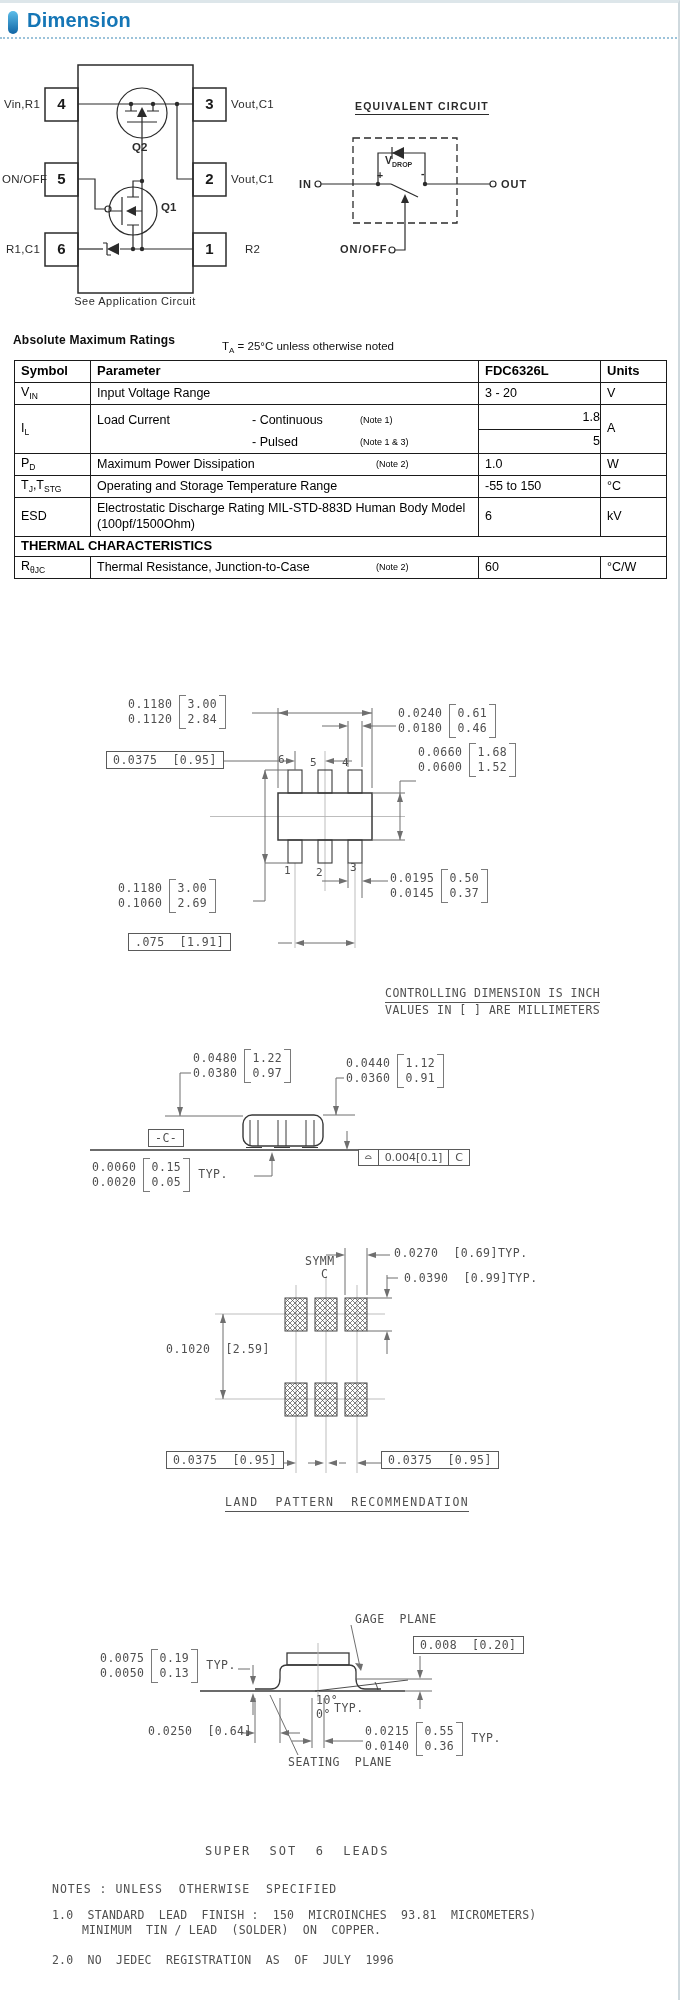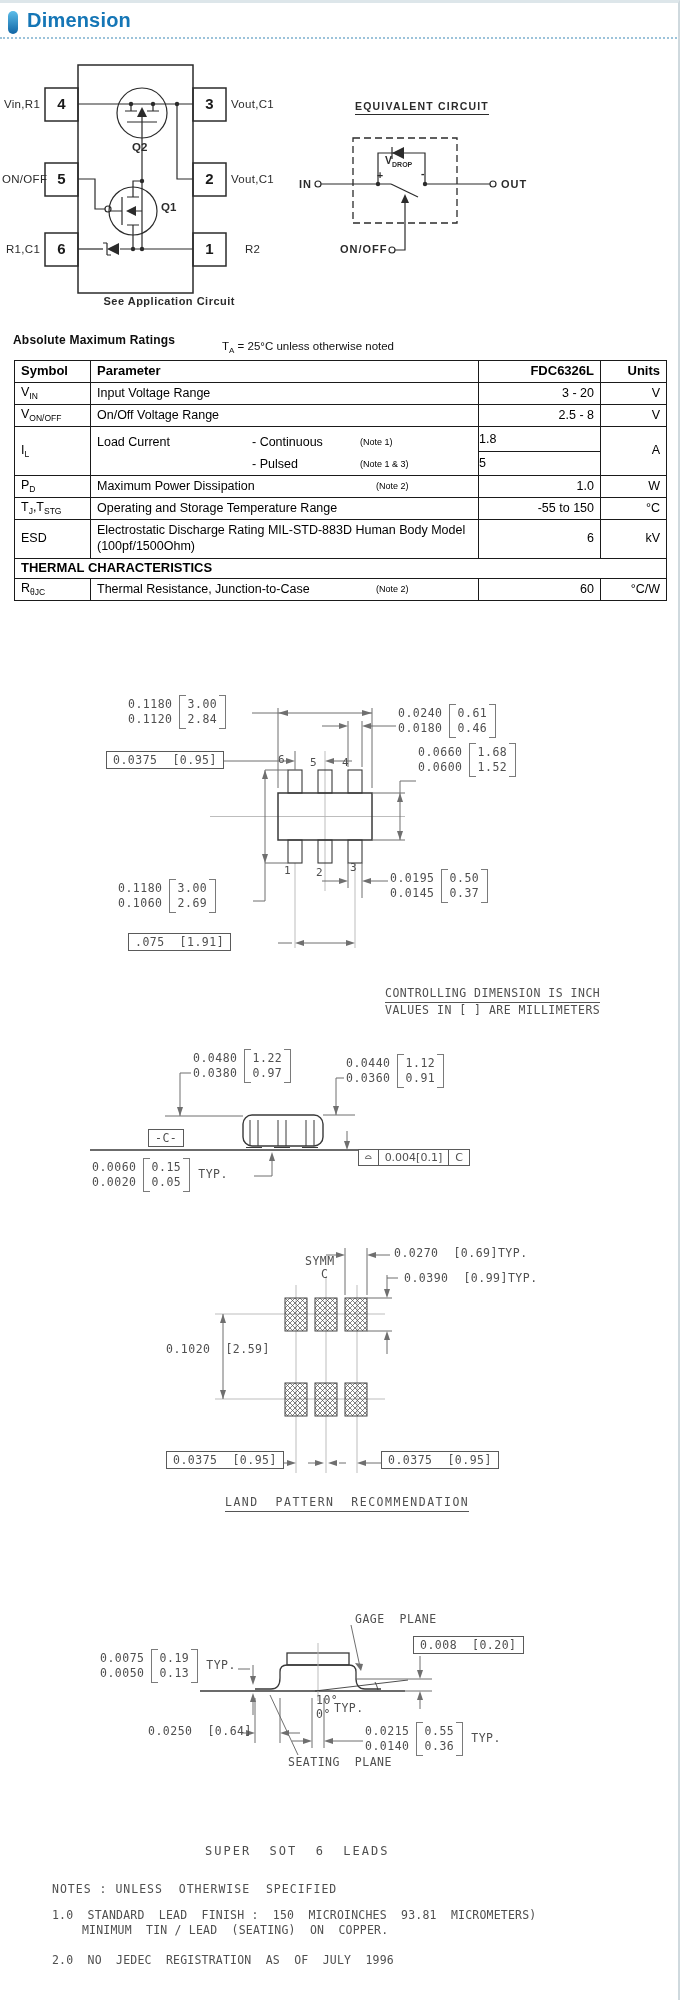--- a/index.html
+++ b/index.html
@@ -8,40 +8,40 @@
   border-top:3px solid #dde6ea;border-right:2px solid #cfd9de;font-family:"Liberation Sans",sans-serif}
 .abs{position:absolute}
 
 .hdr-icon{width:10px;height:23px;border-radius:5px;background:linear-gradient(180deg,#5cbde9,#1065a5)}
 .hdr-title{font-size:20px;font-weight:bold;color:#1576b6;letter-spacing:0.2px}
 .dotted{border-top:2px dotted #9cc3da;width:680px;height:0}
 
 .plabel{font-size:11.5px;font-weight:normal;color:#2b2b2b;letter-spacing:0.3px}
 .pnum{width:33px;text-align:center;font-size:15px;font-weight:bold;color:#1a1a1a}
 .qlabel{font-size:11.5px;font-weight:bold;color:#2b2b2b}
-.caption{font-size:11px;font-weight:bold;color:#2b2b2b;letter-spacing:0.5px;text-align:right}
+.caption{font-size:11px;font-weight:normal;color:#2b2b2b;letter-spacing:0.5px;text-align:center}
 .eqtitle{font-size:10.5px;font-weight:bold;color:#2b2b2b;letter-spacing:1.2px;border-bottom:1.5px solid #2b2b2b;padding-bottom:2px}
 .eqlab{font-size:11px;font-weight:bold;color:#2b2b2b;letter-spacing:1px}
 .vdrop{font-size:10.5px;font-weight:bold;color:#2b2b2b}
 .vdrop sub{font-size:7px}
 
 .sec-title{font-size:12px;font-weight:bold;color:#0d0d0d;letter-spacing:0.2px}
 .amr-cond{font-size:11.5px;color:#111}
 .amr-cond sub{font-size:8px}
 .amr{border-collapse:collapse;width:652px;font-size:12.5px;color:#000;table-layout:fixed}
 .amr td{border:1.4px solid #1a1a1a;padding:1px 6px;height:22px;line-height:1.25;vertical-align:middle}
 .amr .hd td{font-weight:bold;font-size:13px}
-.amr .c{text-align:right}
+.amr .c{text-align:left}
 .amr sub{font-size:8.5px;vertical-align:-3px}
 .amr .prel{position:relative}
 .amr .noterel{position:absolute;left:285px;top:50%;transform:translateY(-50%);font-size:9px;white-space:nowrap}
 .ill{position:relative;height:22px;line-height:22px;white-space:nowrap}
 .ill .mid{position:absolute;left:155px}
 .ill .noteil{position:absolute;left:263px;font-size:9px;top:0}
-.ilv{height:23px;line-height:23px;text-align:left}
+.ilv{height:23px;line-height:23px;text-align:right}
 .ilv2{border-top:1.4px solid #1a1a1a}
 .thermal{font-weight:bold;font-size:13px}
 
 .cadlab{position:absolute;font-family:"DejaVu Sans Mono",monospace;font-size:11.5px;color:#4f4f4f;
   letter-spacing:0.5px;white-space:pre;line-height:1.2}
 .boxlab{position:absolute;font-family:"DejaVu Sans Mono",monospace;font-size:11.5px;color:#4f4f4f;
   letter-spacing:0.5px;white-space:pre;border:1.3px solid #5a5a5a;padding:1px 6px;background:#fff}
 .underl{border-bottom:1.2px solid #555;padding-bottom:1px}
 .dim2{position:absolute;display:flex;align-items:center;gap:6px;font-family:"DejaVu Sans Mono",monospace;
   font-size:11.5px;color:#4f4f4f;letter-spacing:0.5px;line-height:1.3}
@@ -163,26 +163,20 @@
         <tr class="hd">
       <td>Symbol</td>
       <td>Parameter</td>
       <td class="c">FDC6326L</td>
       <td class="c">Units</td>
     </tr>
     <tr>
       <td><span>V</span><sub>IN</sub></td>
       <td>Input Voltage Range</td>
       <td class="c">3 - 20</td>
-      <td class="c">V</td>
-    </tr>
-    <tr>
-      <td><span>V</span><sub>ON/OFF</sub></td>
-      <td>On/Off Voltage Range</td>
-      <td class="c">2.5 - 8</td>
       <td class="c">V</td>
     </tr>
     <tr>
       <td><span>I</span><sub>L</sub></td>
       <td style="padding-top:4px;padding-bottom:0">
         <div class="ill"><span>Load Current</span><span class="mid">- Continuous</span><span class="noteil">(Note 1)</span></div>
         <div class="ill">
               <span class="mid">- Pulsed</span>
               <span class="noteil">(Note 1 &amp; 3)</span>
             </div>
@@ -541,16 +535,16 @@
         <span>0.55</span>
         <span>0.36</span>
       </span>
     <span class="typ">TYP.</span>
   </div>
   <div class="cadlab" style="left:288px;top:1753px">SEATING  PLANE</div>
 
   <div class="cadlab foot" style="left:205px;top:1841px;font-size:12px;letter-spacing:2px">SUPER  SOT  6  LEADS</div>
   <div class="cadlab foot" style="left:52px;top:1880px">NOTES : UNLESS  OTHERWISE  SPECIFIED</div>
   <div class="cadlab foot" style="left:52px;top:1906px;letter-spacing:0.2px">1.0  STANDARD  LEAD  FINISH :  150  MICROINCHES  93.81  MICROMETERS)</div>
-  <div class="cadlab foot" style="left:82px;top:1921px;letter-spacing:0.2px">MINIMUM  TIN / LEAD  (SEATING)  ON  COPPER.</div>
+  <div class="cadlab foot" style="left:82px;top:1921px;letter-spacing:0.2px">MINIMUM  TIN / LEAD  (SOLDER)  ON  COPPER.</div>
   <div class="cadlab foot" style="left:52px;top:1951px;letter-spacing:0.2px">2.0  NO  JEDEC  REGISTRATION  AS  OF  JULY  1996</div>
 
 </div>
 
 </body></html>

